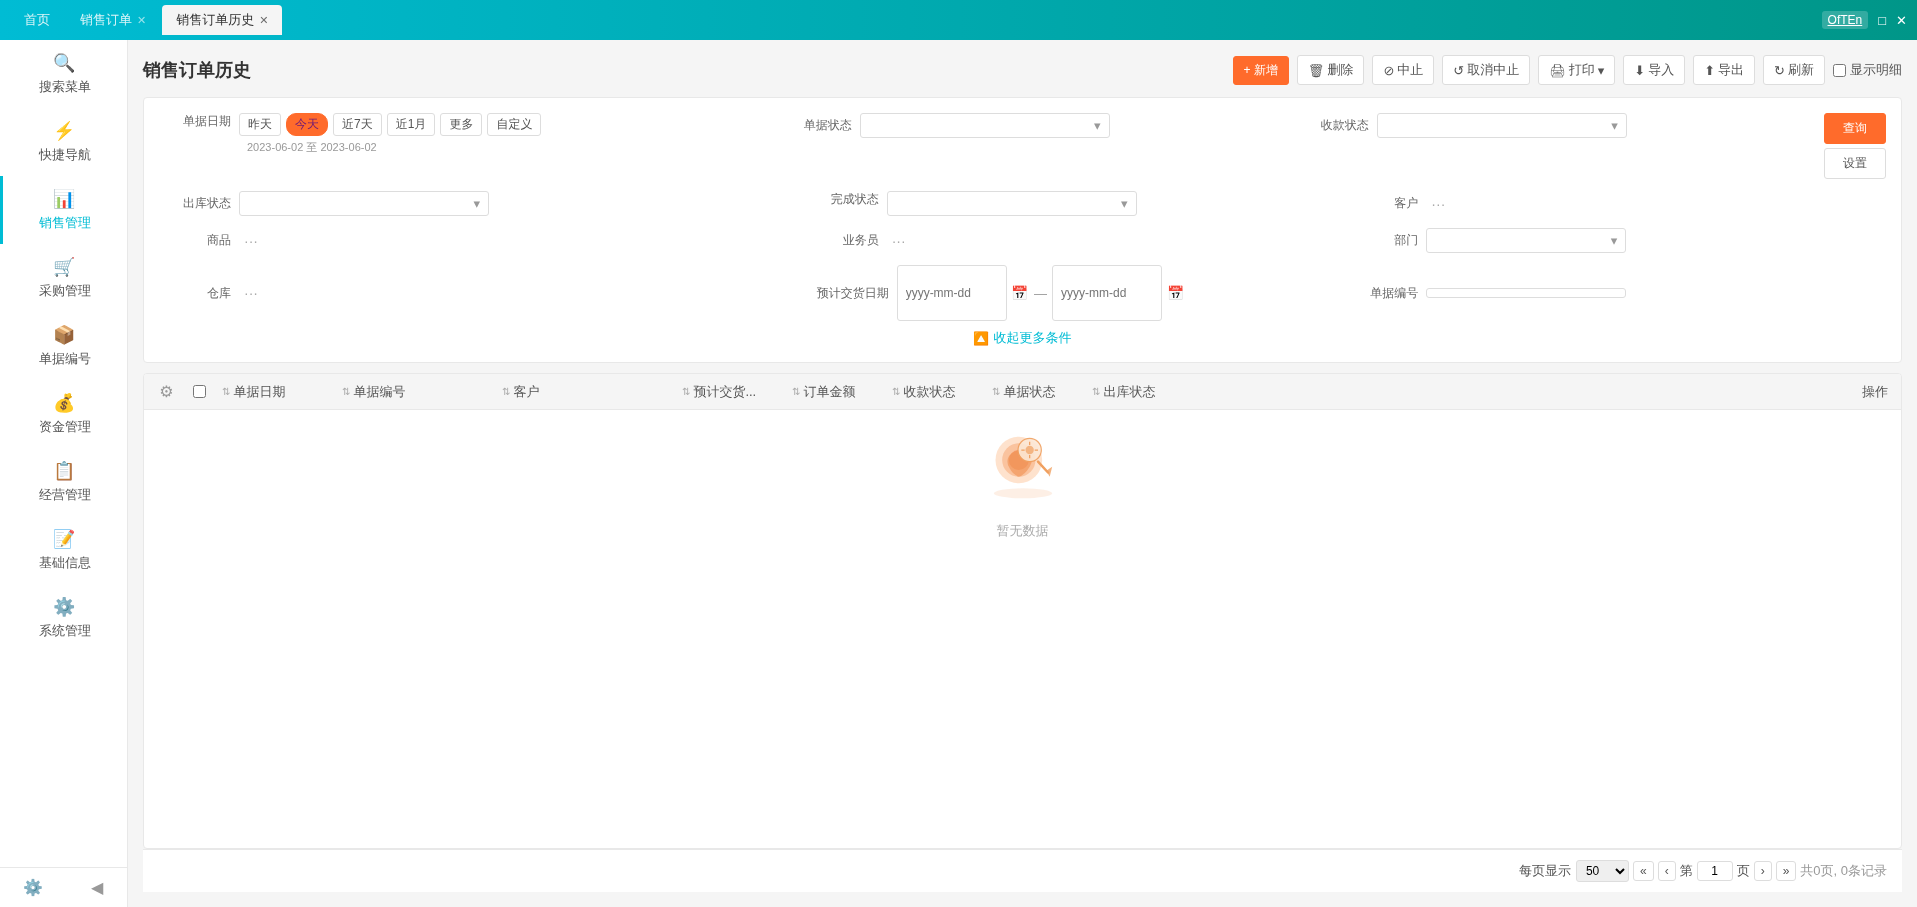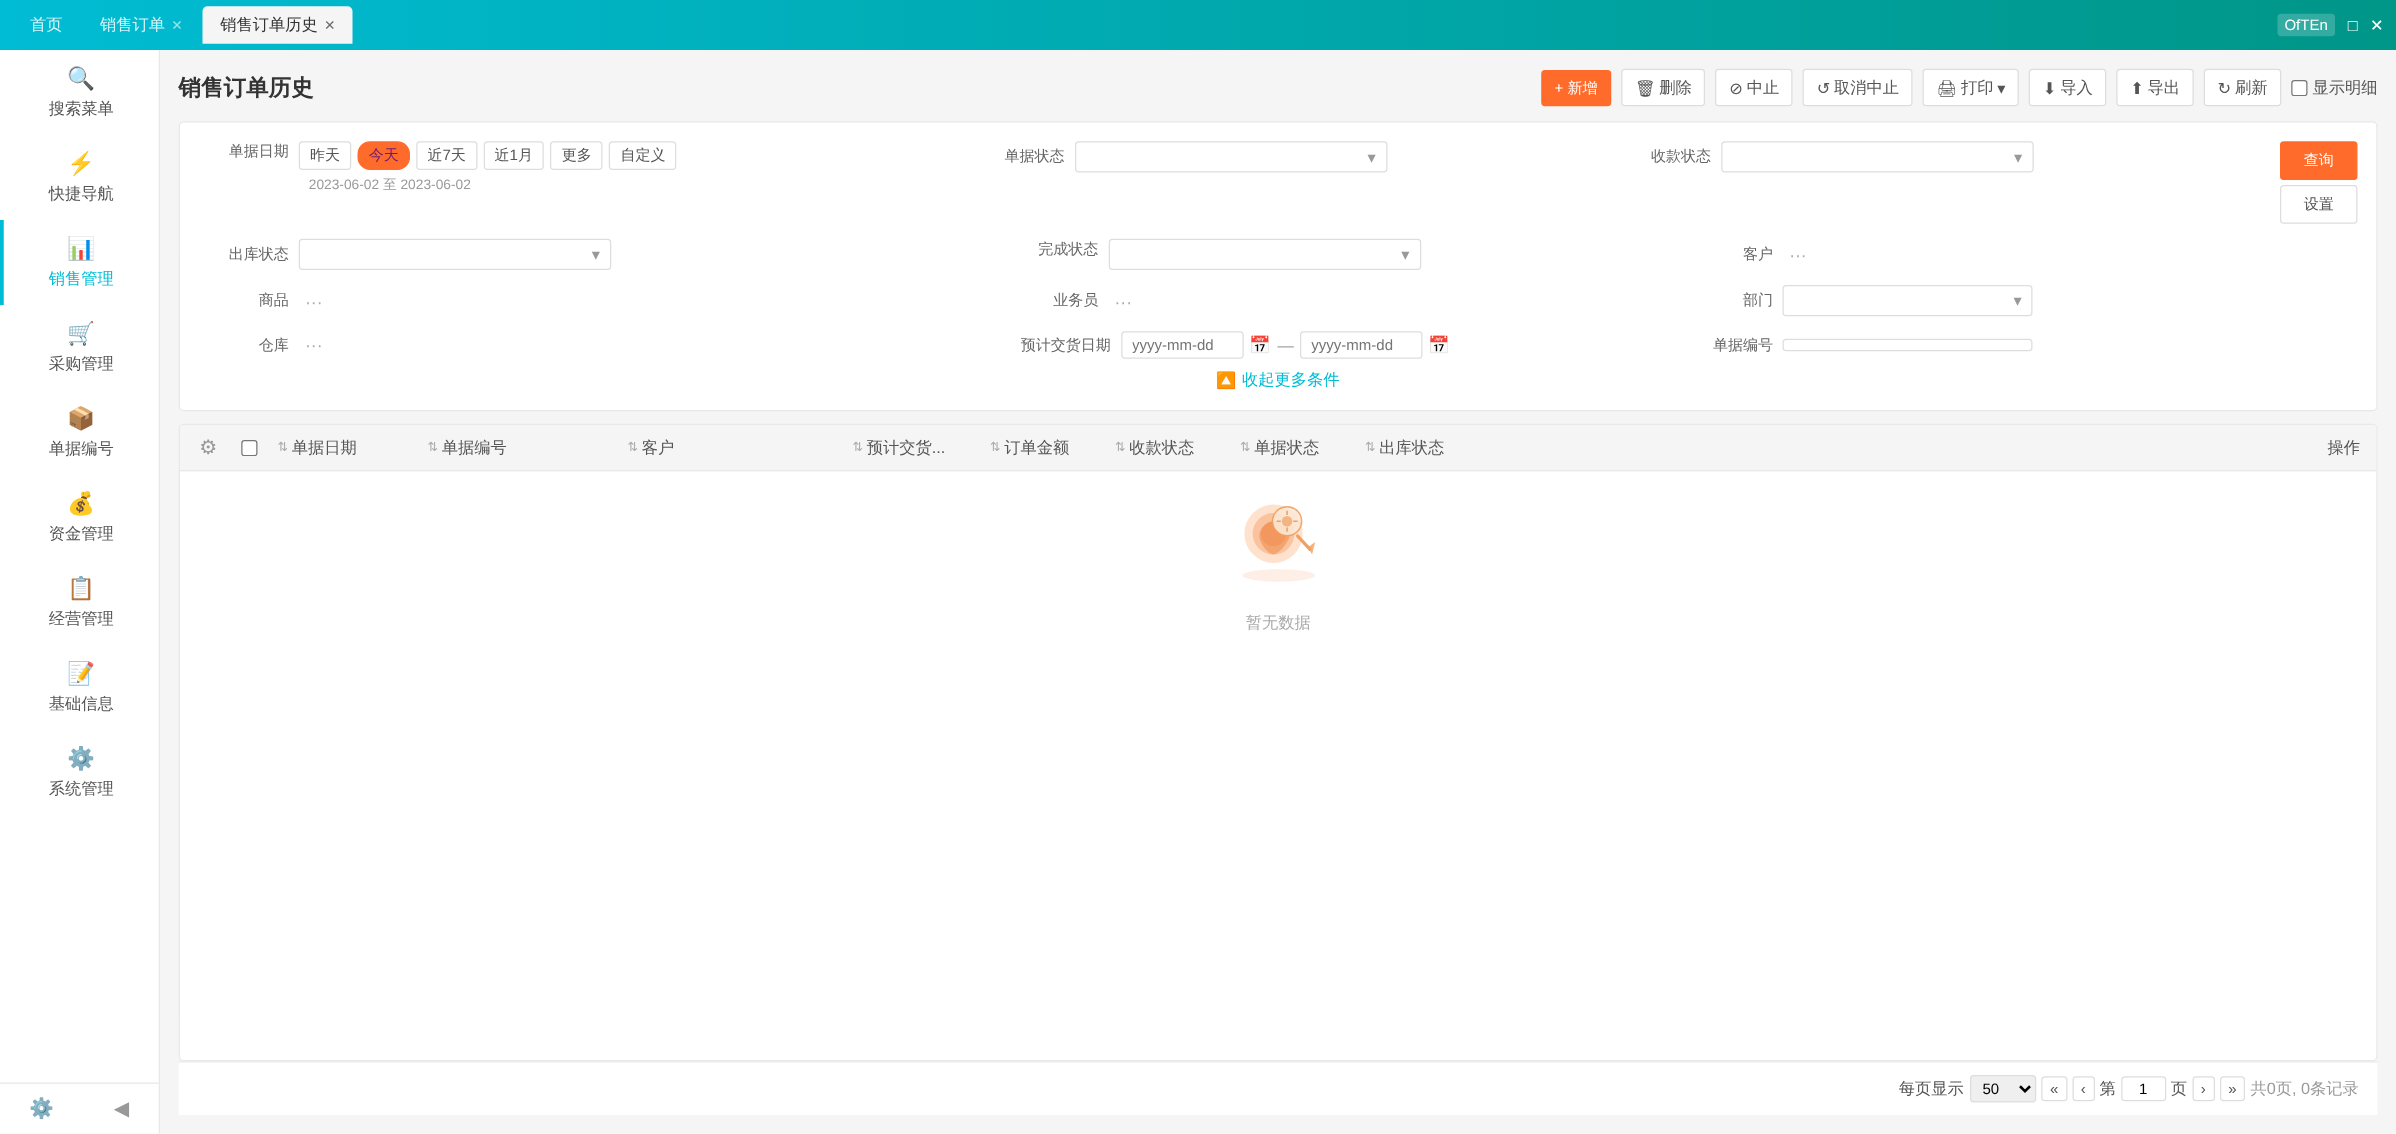--- a/index.html
+++ b/index.html
@@ -44,20 +44,21 @@
       align-items: center;
       gap: 10px;
       color: white;
       font-size: 13px;
     }
     .often-badge {
       background: rgba(255,255,255,0.2);
       border-radius: 3px;
       padding: 2px 6px;
       font-size: 12px;
+      text-decoration: underline;
     }
 
     
     .main-layout {
       display: flex;
       flex: 1;
       overflow: hidden;
     }
 
     
@@ -210,24 +211,24 @@
       cursor: pointer;
     }
     .date-input-wrap {
       display: flex;
       align-items: center;
       gap: 5px;
     }
     .date-input {
       border: 1px solid #ddd;
       border-radius: 3px;
-      padding: 3px 8px;
+      padding: 20px 8px;
       font-size: 12px;
       color: #ccc;
-      width: 98px;
+      width: 110px;
     }
     .date-dash { color: #999; }
     .calendar-icon { color: #aaa; cursor: pointer; font-size: 14px; }
     .collapse-btn {
       display: flex;
       align-items: center;
       justify-content: center;
       color: #00bcd4;
       font-size: 12px;
       cursor: pointer;

